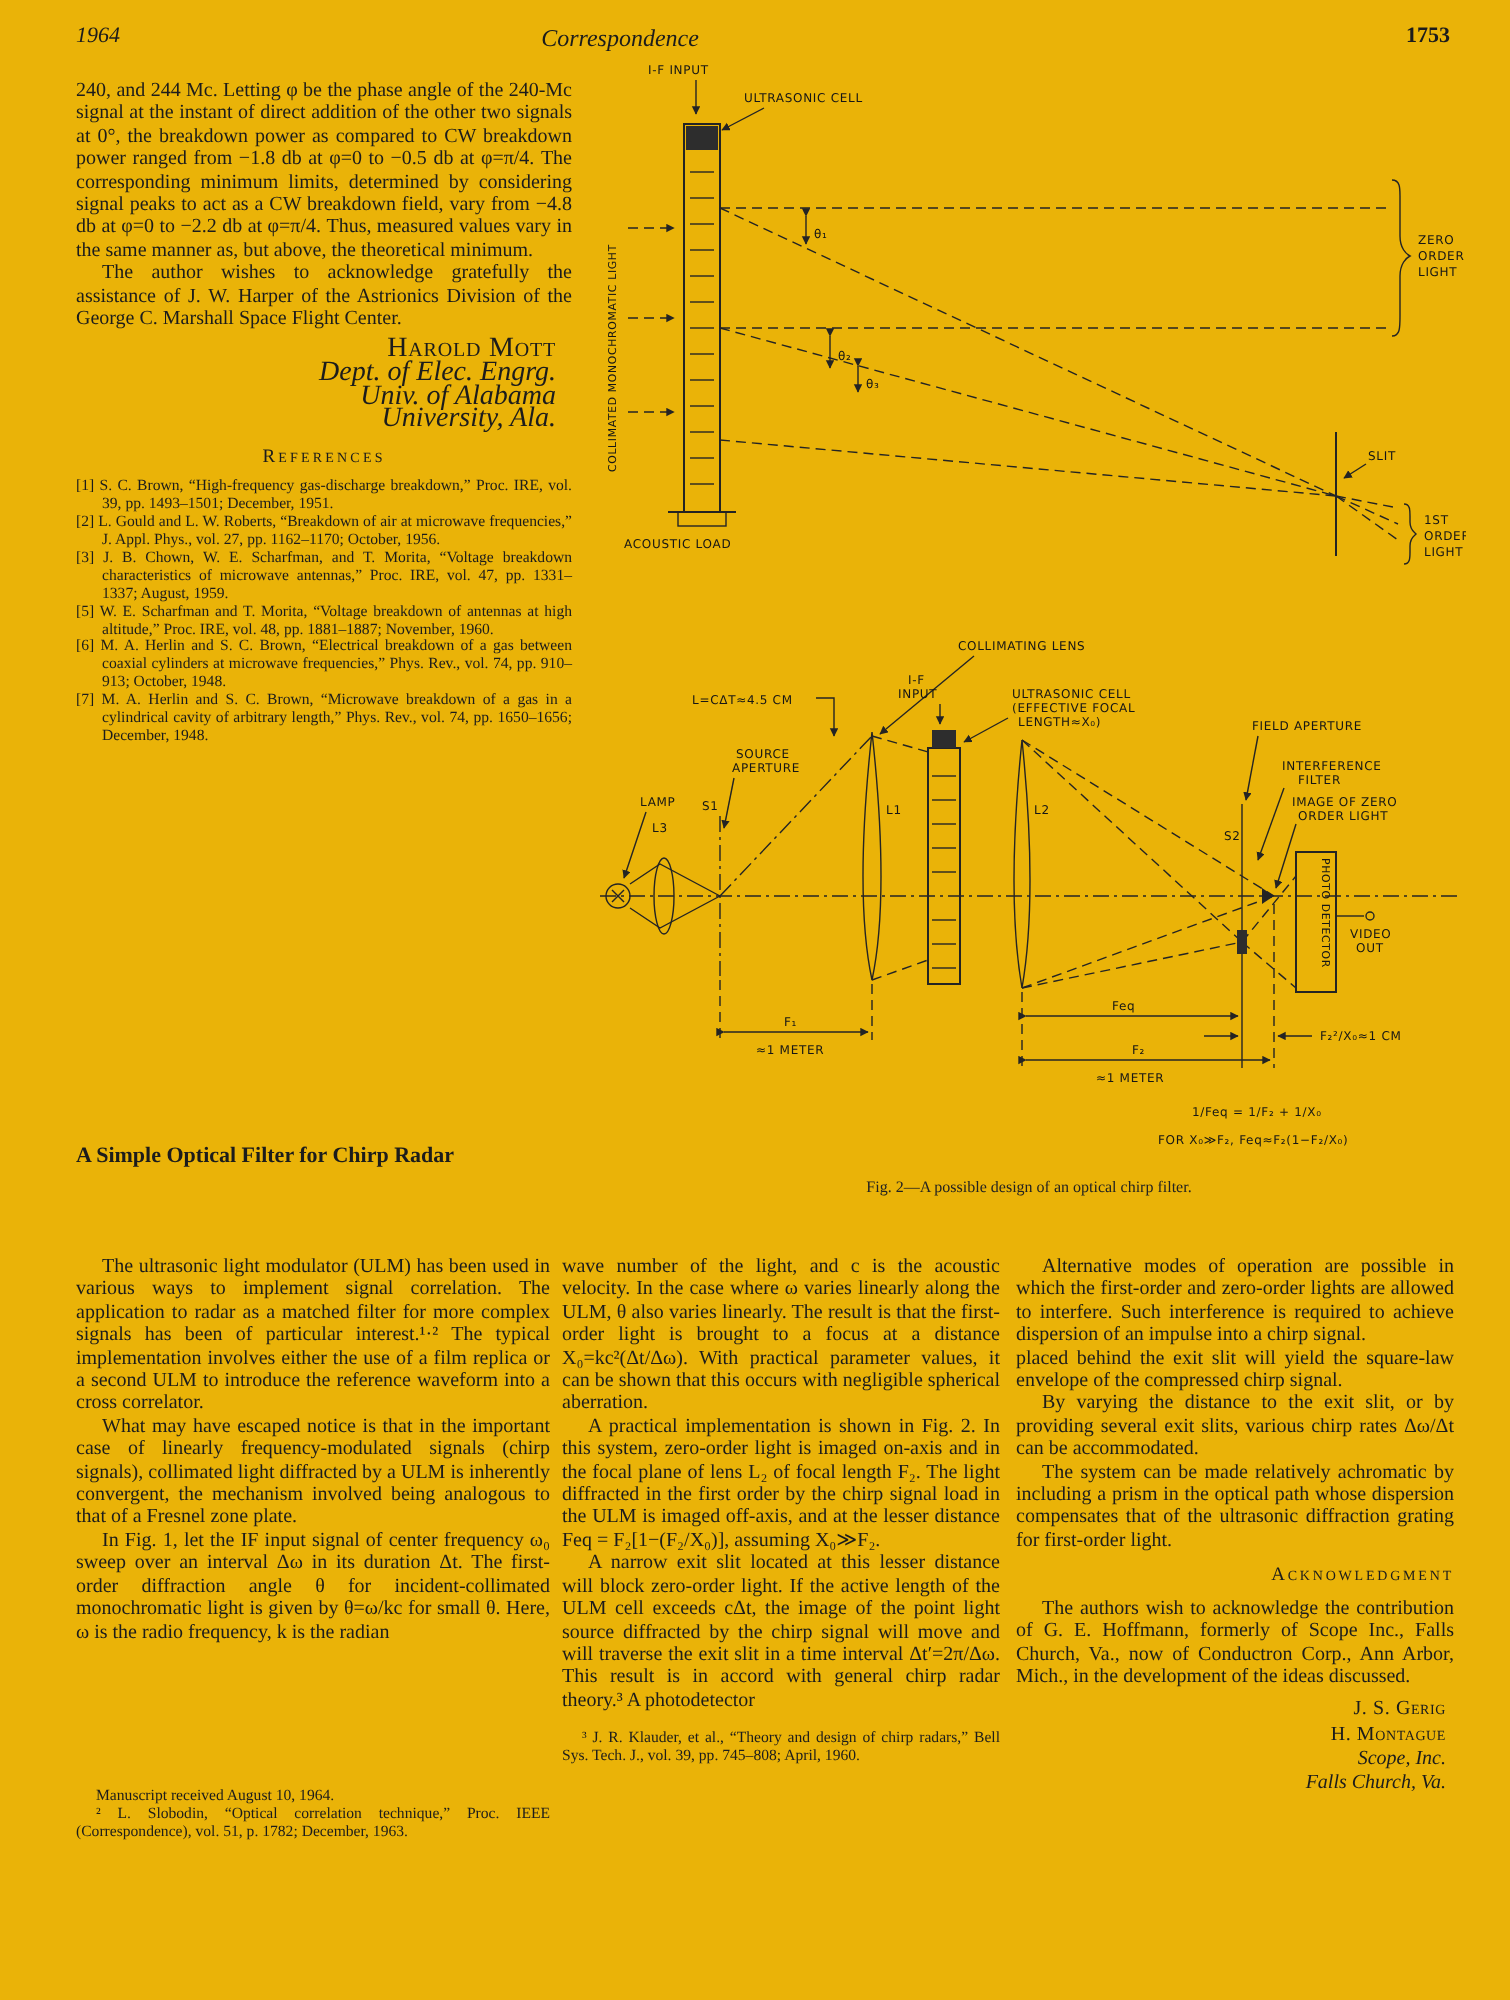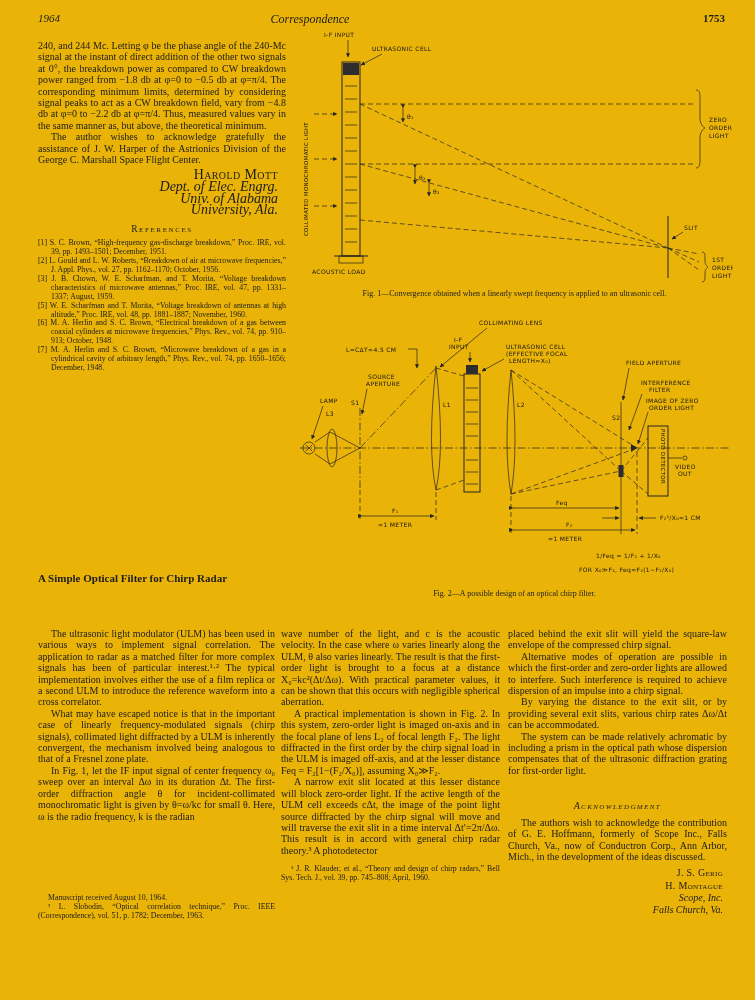--- a/index.html
+++ b/index.html
@@ -40,21 +40,21 @@
   
   .title{position:absolute;left:38px;top:570px;width:238px;margin:0;
          font-size:11px;line-height:17px;font-weight:bold;}
   .bcol{position:absolute;top:628px;font-size:10px;line-height:11.4px;}
   .c1{left:38px;width:237px;}
   .c2{left:281px;width:219px;}
   .c3{left:508px;width:219px;}
   .fns{position:absolute;left:38px;top:894px;width:237px;font-size:7.8px;line-height:8.9px;}
   .fns p{text-indent:10px;text-align:justify;}
   .fn2{margin-top:9px;font-size:7.8px;line-height:8.9px;text-indent:10px;text-align:justify;}
-  .ackhead{text-align:center;font-variant:small-caps;letter-spacing:1.4px;font-size:9.5px;margin:25px 0 4px;font-style:italic;}
+  .ackhead{text-align:right;font-variant:small-caps;letter-spacing:1.4px;font-size:9.5px;margin:7px 0 4px;}
   .sig3{text-align:right;font-size:10px;line-height:12.2px;margin:5px 4px 0 0;}
   .sig3 .nm{font-variant:small-caps;letter-spacing:.3px;}
   .sig3 .it{font-style:italic;}
 </style>
 </head>
 <body>
 
 <div class="page">
 
   <div class="hdr">
@@ -145,21 +145,20 @@
       <text x="413" y="114" class="flbl">LIGHT</text>
       <line x1="372" y1="192" x2="372" y2="254" class="ln"></line>
       <text x="388" y="206" class="flbl">SLIT</text>
       <line x1="387" y1="208" x2="376" y2="215" class="tn" marker-end="url(#a1)"></line>
       <path d="M406,228 C409,228 409,231 409,234 L409,237 C409,241 411,242 412,243 C411,244 409,245 409,249 L409,252 C409,255 409,258 406,258" class="tn"></path>
       <text x="416" y="238" class="flbl">1ST</text>
       <text x="416" y="246" class="flbl">ORDER</text>
       <text x="416" y="254" class="flbl">LIGHT</text>
       <text x="16" y="250" class="flbl">ACOUSTIC LOAD</text>
     </svg>
-    <div class="cap">Fig. 1—Convergence obtained when a linearly swept frequency is applied to an ultrasonic cell.</div>
   </div>
 
   <div class="figbox fig2">
     <svg width="437" height="278" viewBox="0 0 437 278">
       <defs>
         <marker id="a2" markerWidth="7" markerHeight="7" refX="5.5" refY="3" orient="auto">
             <path d="M0,0L6,3L0,6z" fill="#242424"></path>
           </marker>
       </defs>
       <line x1="4" y1="140" x2="433" y2="140" class="tn ddot"></line>
@@ -272,22 +271,22 @@
   </div>
 
   <div class="bcol c2">
     <p class="j">wave number of the light, and c is the acoustic velocity. In the case where ω varies linearly along the ULM, θ also varies linearly. The result is that the first-order light is brought to a focus at a distance X₀=kc²(Δt/Δω). With practical parameter values, it can be shown that this occurs with negligible spherical aberration.</p>
     <p class="j ind">A practical implementation is shown in Fig. 2. In this system, zero-order light is imaged on-axis and in the focal plane of lens L₂ of focal length F₂. The light diffracted in the first order by the chirp signal load in the ULM is imaged off-axis, and at the lesser distance Feq = F₂[1−(F₂/X₀)], assuming X₀≫F₂.</p>
     <p class="j ind">A narrow exit slit located at this lesser distance will block zero-order light. If the active length of the ULM cell exceeds cΔt, the image of the point light source diffracted by the chirp signal will move and will traverse the exit slit in a time interval Δt′=2π/Δω. This result is in accord with general chirp radar theory.³ A photodetector</p>
     <p class="fn2">³ J. R. Klauder, et al., “Theory and design of chirp radars,” Bell Sys. Tech. J., vol. 39, pp. 745–808; April, 1960.</p>
   </div>
 
   <div class="bcol c3">
+    <p class="j ind">Alternative modes of operation are possible in which the first-order and zero-order lights are allowed to interfere. Such interference is required to achieve dispersion of an impulse into a chirp signal.</p>
     <p class="j">placed behind the exit slit will yield the square-law envelope of the compressed chirp signal.</p>
-    <p class="j ind">Alternative modes of operation are possible in which the first-order and zero-order lights are allowed to interfere. Such interference is required to achieve dispersion of an impulse into a chirp signal.</p>
     <p class="j ind">By varying the distance to the exit slit, or by providing several exit slits, various chirp rates Δω/Δt can be accommodated.</p>
     <p class="j ind">The system can be made relatively achromatic by including a prism in the optical path whose dispersion compensates that of the ultrasonic diffraction grating for first-order light.</p>
     <div class="ackhead">Acknowledgment</div>
     <p class="j ind">The authors wish to acknowledge the contribution of G. E. Hoffmann, formerly of Scope Inc., Falls Church, Va., now of Conductron Corp., Ann Arbor, Mich., in the development of the ideas discussed.</p>
     <div class="sig3">
       <div class="nm">J. S. Gerig</div>
       <div class="nm">H. Montague</div>
       <div class="it">Scope, Inc.</div>
       <div class="it">Falls Church, Va.</div>
     </div>

